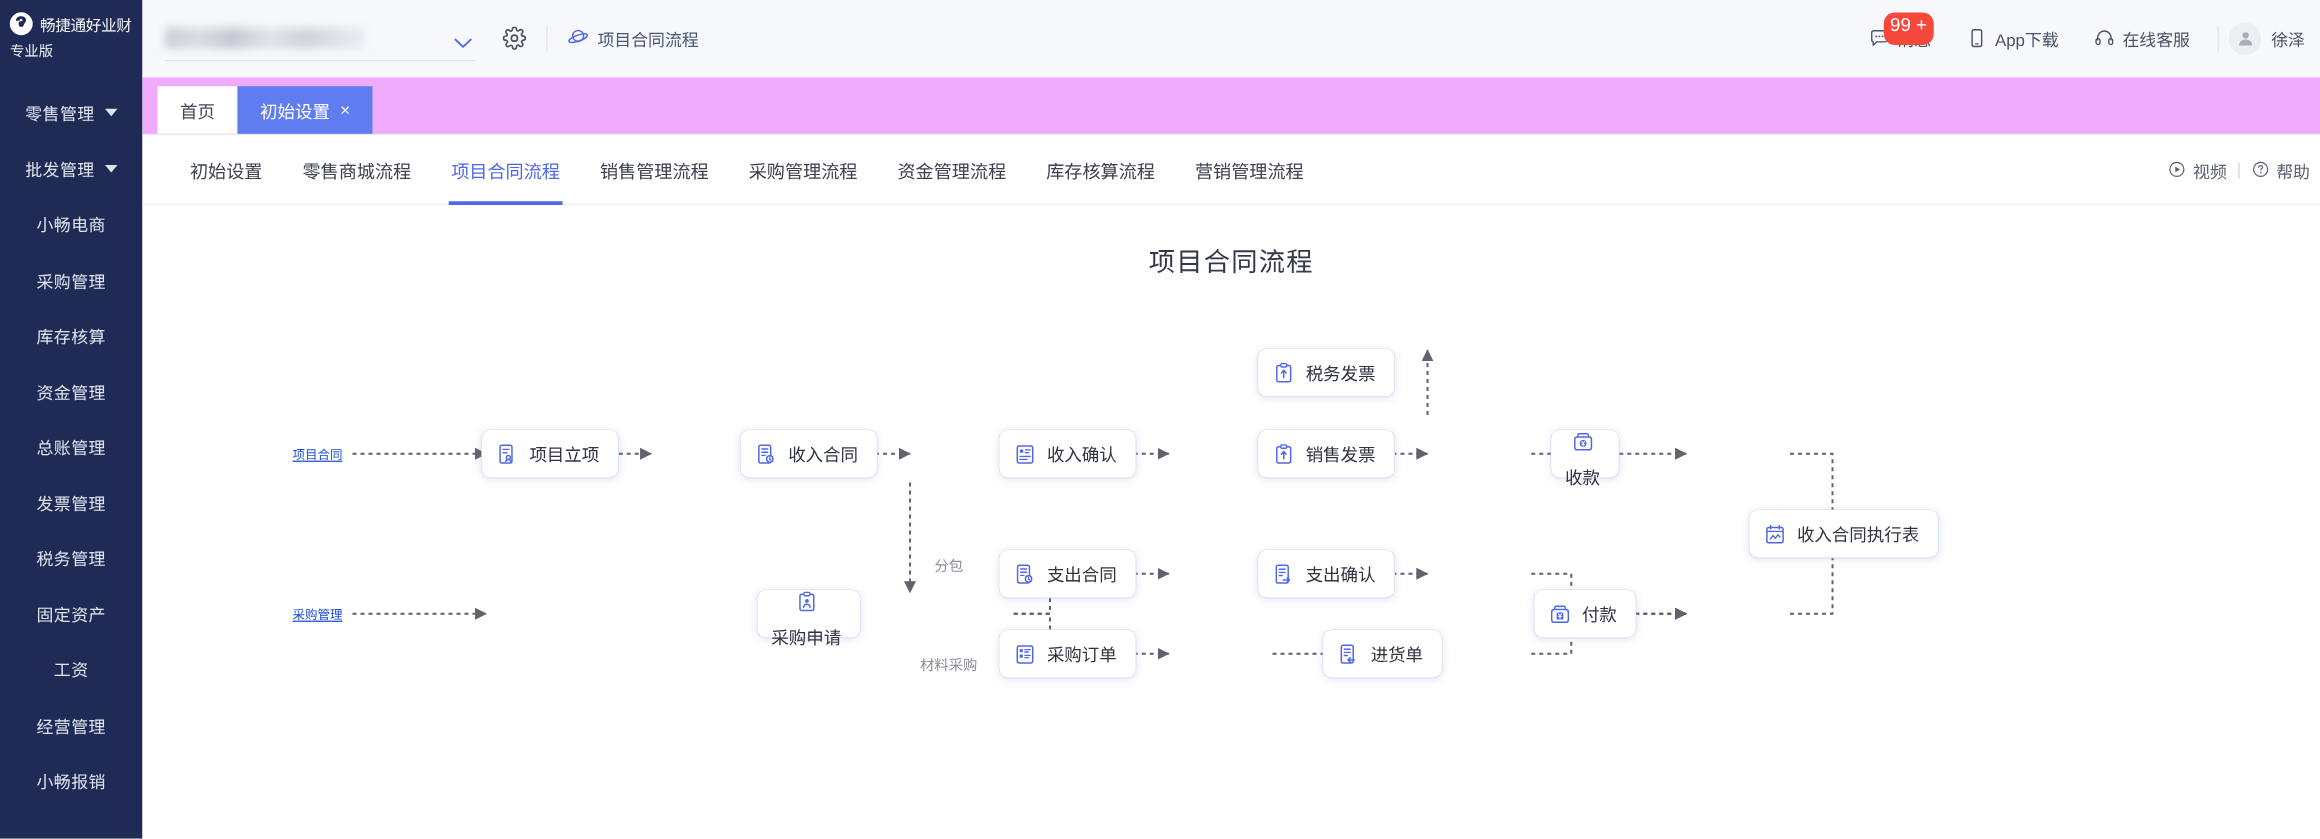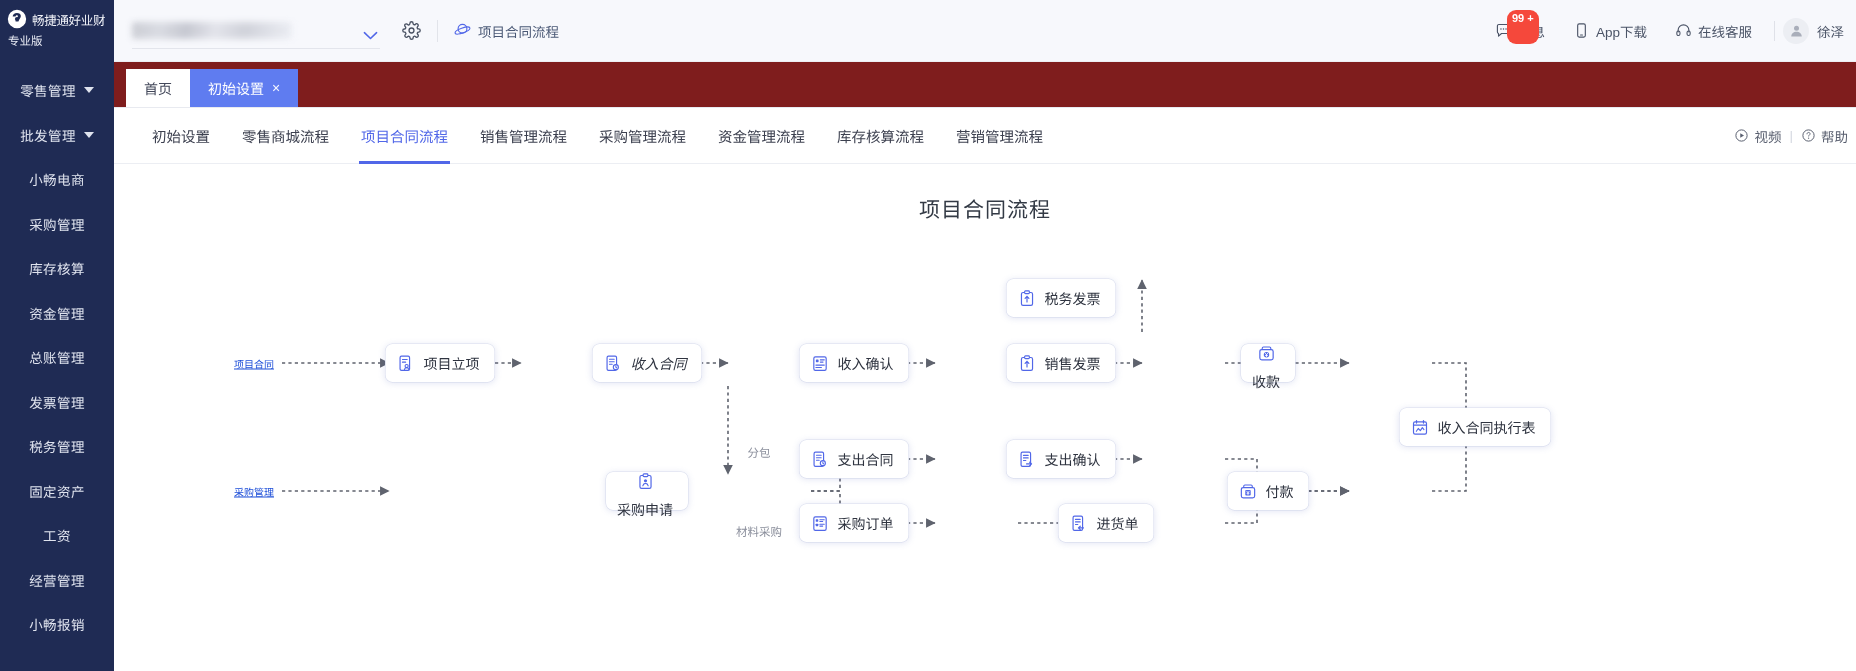--- a/index.html
+++ b/index.html
@@ -56,34 +56,34 @@
   .demo-link svg { width: 17px; height: 17px; }
 
   .topbar-right { margin-left: auto; display: flex; align-items: center; gap: 0; padding-right: 0; }
   .tr-item {
     display: flex; align-items: center; gap: 6px; color: #4b5467; font-size: 13.5px;
     cursor: pointer; position: relative; padding: 0 14px;
   }
   .tr-item svg { width: 17px; height: 17px; }
   .badge {
     position: absolute; top: -11px; left: 26px; background: #f5483b; color: #fff;
-    font-size: 11px; line-height: 1; padding: 3px 5px 20px; border-radius: 9px; font-weight: bold;
+    font-size: 15px; line-height: 1; padding: 3px 5px 8px; border-radius: 9px; font-weight: normal;
     white-space: nowrap;
   }
   .tr-sep { width: 1px; height: 20px; background: #dfe1e8; margin: 0 8px; }
   .avatar {
     width: 26px; height: 26px; border-radius: 50%; background: #eceef3;
     display: flex; align-items: center; justify-content: center; flex: 0 0 26px;
   }
   .avatar svg { width: 15px; height: 15px; }
   .uname { color: #4b5467; font-size: 13.5px; margin-left: 8px; white-space: nowrap; }
 
   
   .tabstrip {
-    height: 46px; background: #7f1d1d; display: flex; align-items: flex-end;
+    height: 46px; background: #f0abfc; display: flex; align-items: flex-end;
     padding-left: 12px; border-bottom: 1px solid #e8eaf0; position: relative;
   }
   .ptab {
     height: 38px; display: flex; align-items: center; gap: 8px; padding: 0 18px;
     font-size: 14px; color: #43485a; cursor: pointer; background: #fff;
   }
   .ptab.active { background: #5f7cf0; color: #fff; }
   .ptab .x { font-size: 14px; opacity: .95; line-height: 1; }
 
   
@@ -345,21 +345,21 @@
           <div class="row-label" style="left: 120px; top: 327px;">采购管理</div>
           <div class="node" style="left: 326px; top: 199px;">
             <span class="ico"><svg viewBox="0 0 24 24" fill="none">
                 <rect x="4.5" y="2.8" width="12" height="18" rx="1.8" stroke="#5167e8" stroke-width="1.5"></rect>
                 <path d="M7.5 7h6M7.5 10.3h4" stroke="#5167e8" stroke-width="1.4" stroke-linecap="round"></path>
                 <circle cx="12.8" cy="15.2" r="2" stroke="#5167e8" stroke-width="1.4"></circle>
                 <path d="M10 19.6c.4-1.6 1.5-2.4 2.8-2.4s2.4.8 2.8 2.4" stroke="#5167e8" stroke-width="1.4" stroke-linecap="round"></path>
               </svg></span>
             <span>项目立项</span>
           </div>
-          <div class="node" style="left: 533px; top: 199px; font-style: italic;">
+          <div class="node" style="left: 533px; top: 199px;">
             <span class="ico"><svg viewBox="0 0 24 24" fill="none">
                 <rect x="4.5" y="2.8" width="12" height="18" rx="1.8" stroke="#5167e8" stroke-width="1.5"></rect>
                 <path d="M7.5 6.6h6M7.5 9.8h6M7.5 13h3.5" stroke="#5167e8" stroke-width="1.4" stroke-linecap="round"></path>
                 <circle cx="15.6" cy="16.6" r="3.2" stroke="#5167e8" stroke-width="1.4" fill="#fff"></circle>
                 <path d="M15.6 15v1.8l1.2.8" stroke="#5167e8" stroke-width="1.3" stroke-linecap="round"></path>
               </svg></span>
             <span>收入合同</span>
           </div>
           <div class="node" style="left: 740px; top: 199px;">
             <span class="ico"><svg viewBox="0 0 24 24" fill="none">

